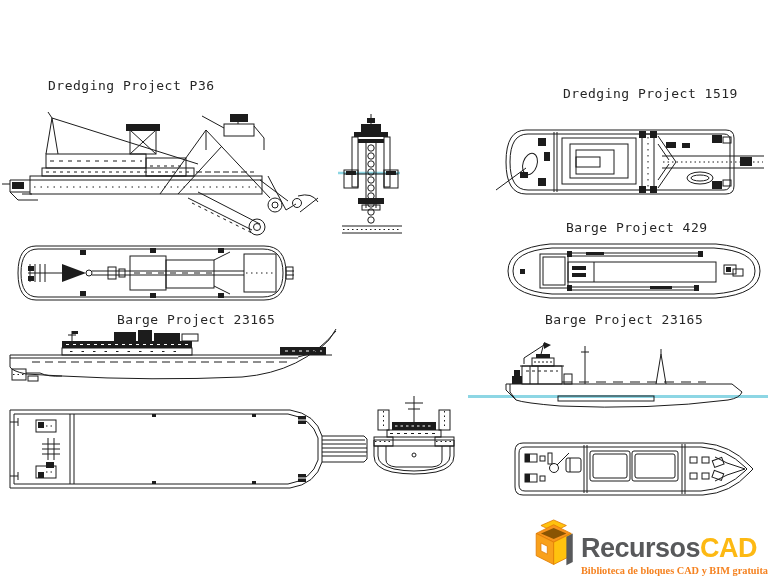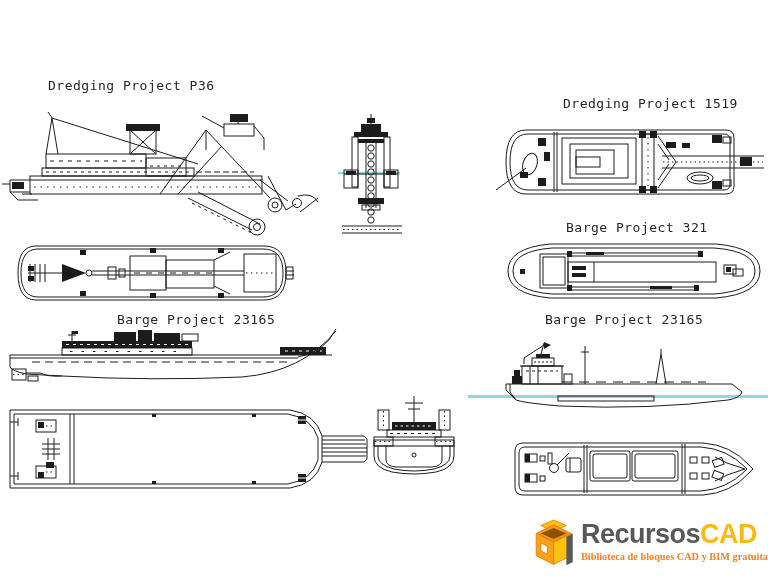--- a/index.html
+++ b/index.html
@@ -10,34 +10,34 @@
   .d *{stroke:var(--line);fill:none;stroke-width:1;stroke-linecap:butt}
   .d .f{fill:var(--line);stroke:none}
   .d .w{stroke:#fff}
   .d .cy{stroke:var(--waterline);stroke-width:2.5}
   .lbl{position:absolute;font-size:13px;color:var(--label_text);letter-spacing:.5px;white-space:nowrap}
   .waterline{position:absolute;height:3px;background:var(--waterline)}
   .logo{position:absolute;display:flex;align-items:flex-start;gap:5px;cursor:pointer}
   .cube polygon{stroke:#e07b00;stroke-width:1}
   .cube .ns{stroke:none}
   .brand{font-family:"Liberation Sans",sans-serif;font-weight:bold;font-size:27px;line-height:1;
-         letter-spacing:-.5px;margin-top:8px;white-space:nowrap}
+         letter-spacing:-.5px;margin-top:22px;white-space:nowrap}
   .brand-main{color:var(--logo_gray)}
   .brand-accent{color:var(--logo_cad)}
   .tagline{font-family:Liberation Serif, serif;font-weight:bold;font-size:10.3px;
            color:var(--logo_tagline);margin-top:3px;white-space:nowrap}
 </style>
 </head>
 <body>
 
 <div class="canvas">
 
   <div class="lbl" style="left:48px;top:78px">Dredging Project P36</div>
-  <div class="lbl" style="left:563px;top:96px">Dredging Project 1519</div>
-  <div class="lbl" style="left:566px;top:220px">Barge Project 321</div>
+  <div class="lbl" style="left:563px;top:86px">Dredging Project 1519</div>
+  <div class="lbl" style="left:566px;top:220px">Barge Project 429</div>
   <div class="lbl" style="left:117px;top:312px">Barge Project 23165</div>
   <div class="lbl" style="left:545px;top:312px">Barge Project 23165</div>
 
   <div class="waterline" style="left:468px;top:395px;width:300px"></div>
 
   <svg class="d" style="left:2px;top:106px" width="332" height="132" viewBox="0 0 332 132">
     <rect x="28" y="70" width="232" height="18"></rect>
     <line x1="28" y1="74" x2="260" y2="74"></line>
     <line x1="32" y1="81" x2="256" y2="81" stroke-width="10" stroke-dasharray="1.5 5"></line>
     <path d="M28 74 H8 V86 H28 M0 78 H8 M8 86 L16 94 H36 M20 88 h10"></path>

